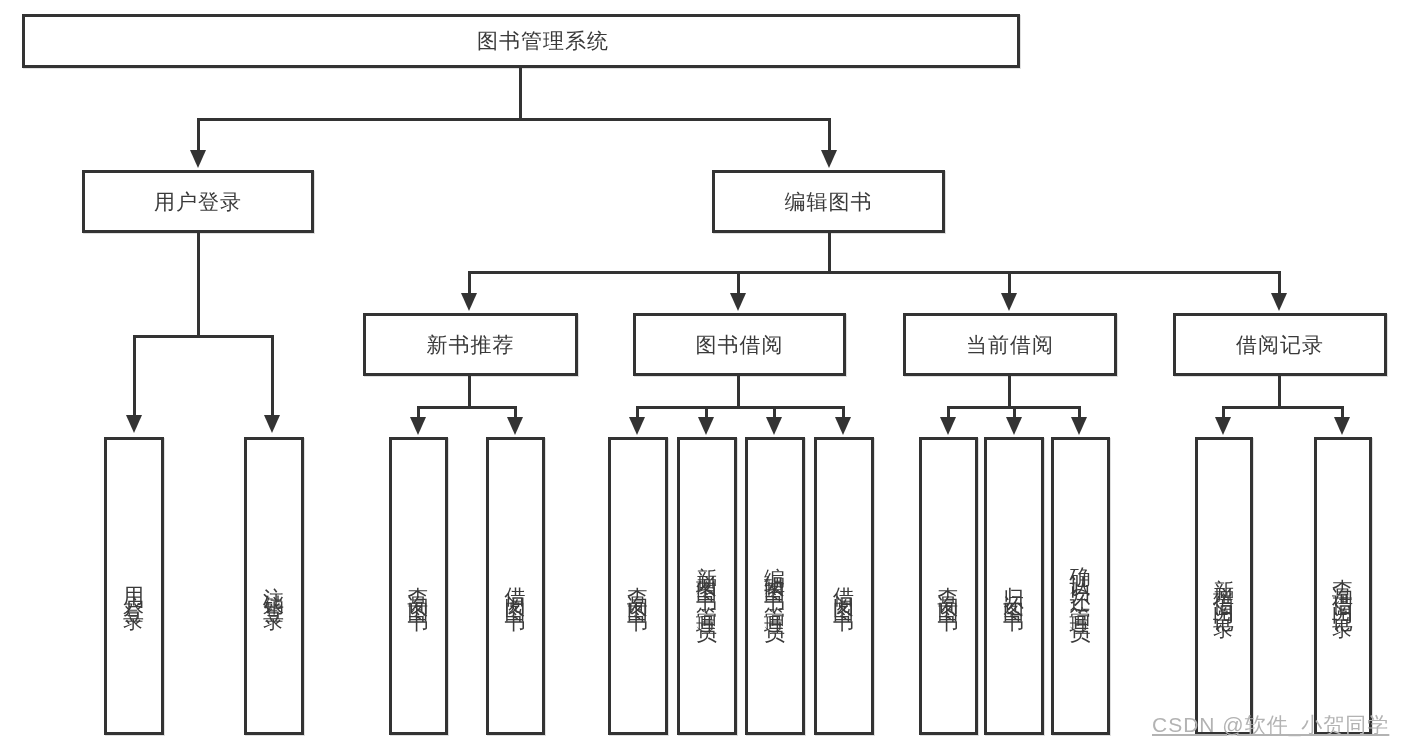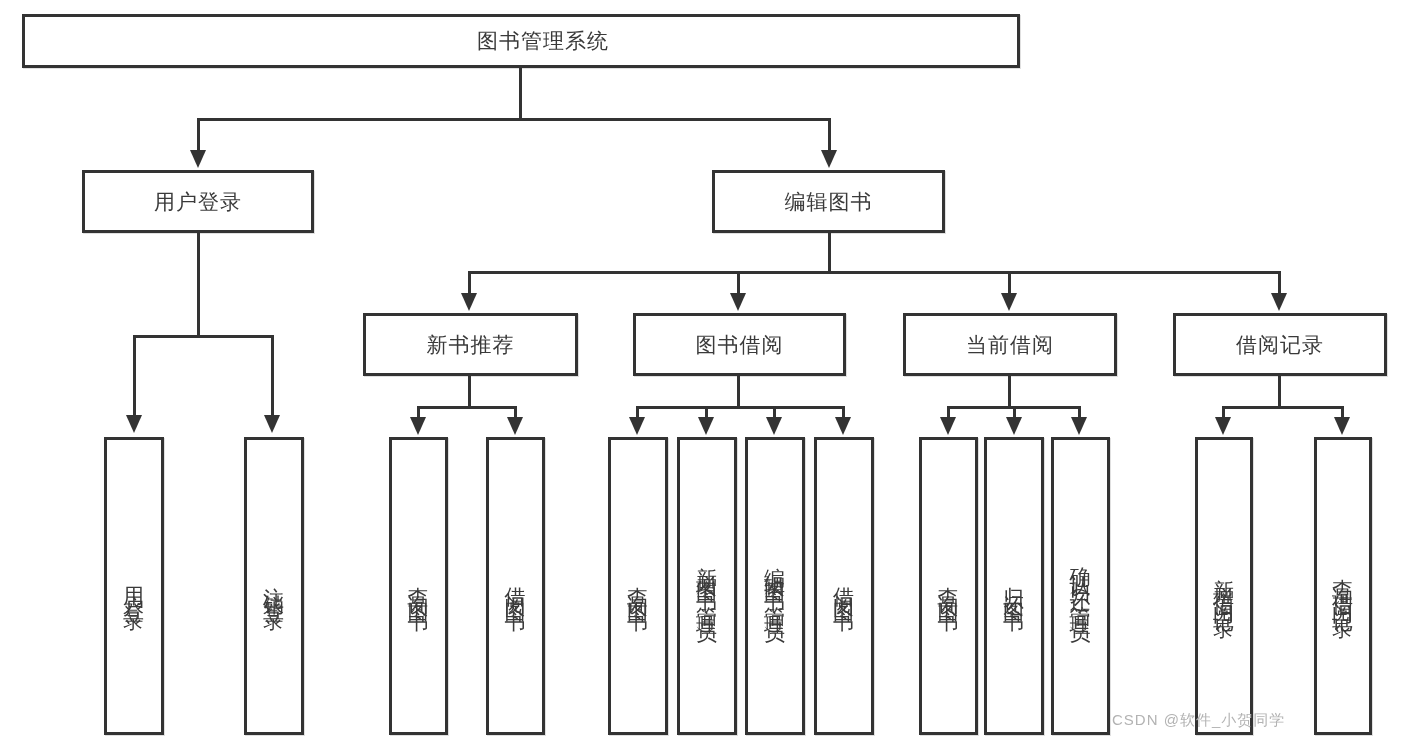--- a/index.html
+++ b/index.html
@@ -35,26 +35,27 @@
   .vline{width:3px;}
   .arrow{
     position:absolute;
     width:0;height:0;
     border-left:8px solid transparent;
     border-right:8px solid transparent;
     border-top:18px solid #333333;
   }
   .watermark{
     position:absolute;
-    left:1112px;top:711px;
-    font-size:15px;
+    left:1152px;top:711px;
+    font-size:21px;
     color:#b3b3b3;
     letter-spacing:1px;
     z-index:5;
     white-space:nowrap;
+    text-decoration:underline;
   }
 </style>
 </head>
 <body>
 
 <div id="canvas">
 
   <div class="box" style="left:22px;top:14px;width:998px;height:54px;padding-left:44px;">
     <span>图书管理系统</span>
   </div>

